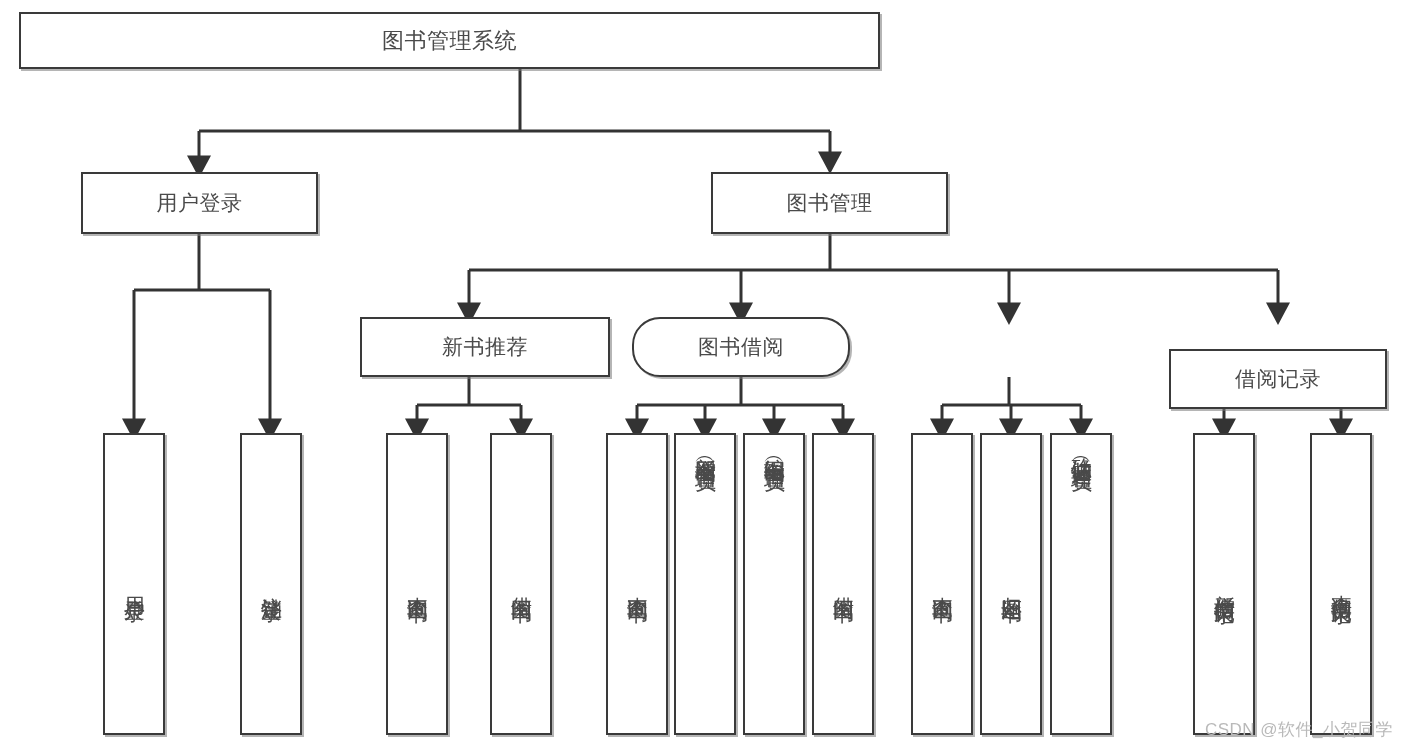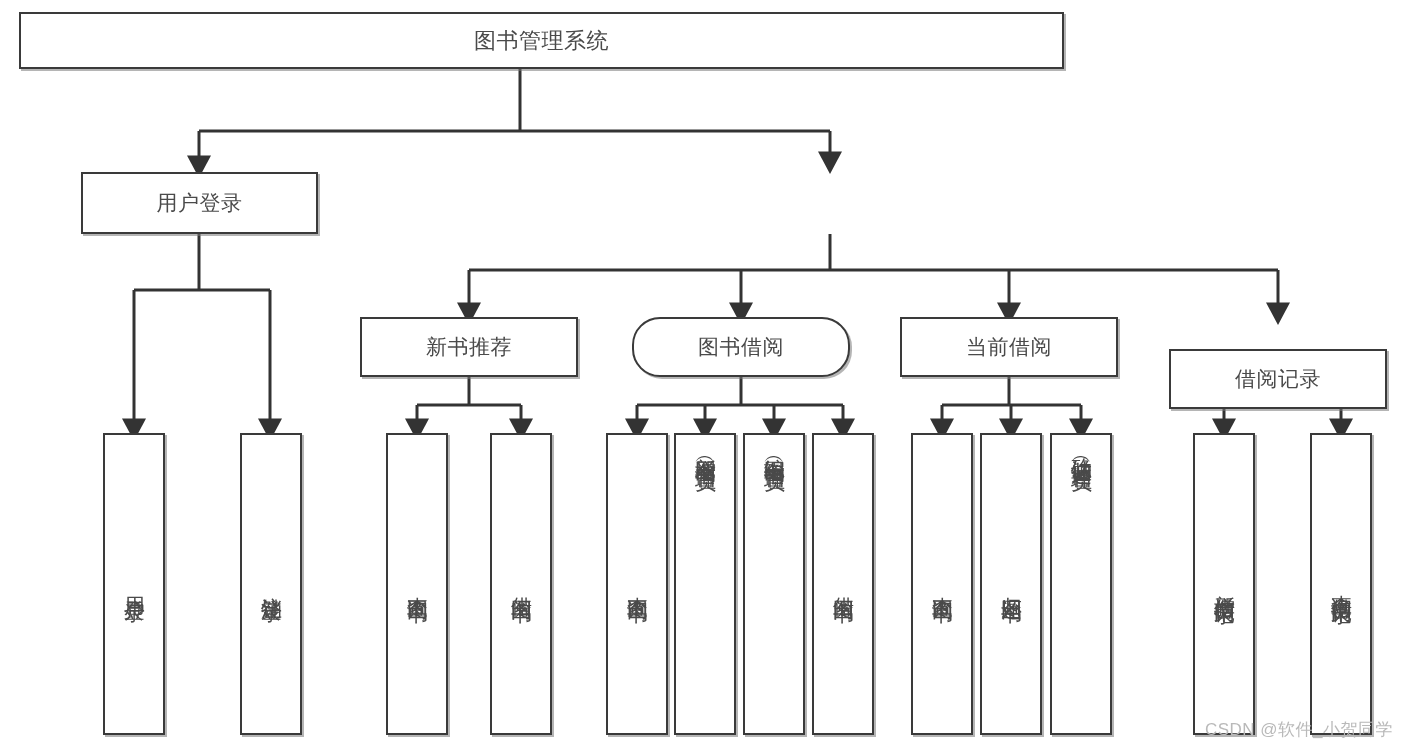--- a/index.html
+++ b/index.html
@@ -127,37 +127,37 @@
       <path d="M1011,405 L1011,425" marker-end="url(#arrow)"></path>
       <path d="M1081,405 L1081,425" marker-end="url(#arrow)"></path>
 
       <path d="M1278,377 L1278,405"></path>
       <path d="M1224,405 L1341,405"></path>
       <path d="M1224,405 L1224,425" marker-end="url(#arrow)"></path>
       <path d="M1341,405 L1341,425" marker-end="url(#arrow)"></path>
     </g>
   </svg>
 
-  <div class="node root horizontal" style="left:19px; top:12px; width:1045px; height:57px;justify-content:center;">
+  <div class="node root horizontal" style="left:19px; top:12px; width:861px; height:57px;justify-content:center;">
     <span class="node-label">图书管理系统</span>
   </div>
 
   <div class="node horizontal" style="left:81px; top:172px; width:237px; height:62px;">
     <span class="node-label">用户登录</span>
   </div>
-
-  <div class="node horizontal" style="left:360px; top:317px; width:218px; height:60px;">
+  <div class="node horizontal" style="left:711px; top:172px; width:237px; height:62px;">
+    <span class="node-label">图书管理</span>
+  </div>
+
+  <div class="node horizontal" style="left:360px; top:317px; width:250px; height:60px;">
     <span class="node-label">新书推荐</span>
   </div>
   <div class="node horizontal" style="left:632px; top:317px; width:218px; height:60px;border-radius:28px;">
     <span class="node-label">图书借阅</span>
   </div>
-  <div class="node horizontal" style="left:900px; top:317px; width:218px; height:60px;">
-    <span class="node-label">当前借阅</span>
-  </div>
   <div class="node horizontal" style="left:1169px; top:317px; width:218px; height:60px;margin-top:32px;">
     <span class="node-label">借阅记录</span>
   </div>
 
   <div class="node vertical centered" style="left:103px; top:433px; width:62px; height:302px;">
     <span class="node-label">用户登录</span>
   </div>
   <div class="node vertical centered" style="left:240px; top:433px; width:62px; height:302px;">
     <span class="node-label">注销登录</span>
   </div>

